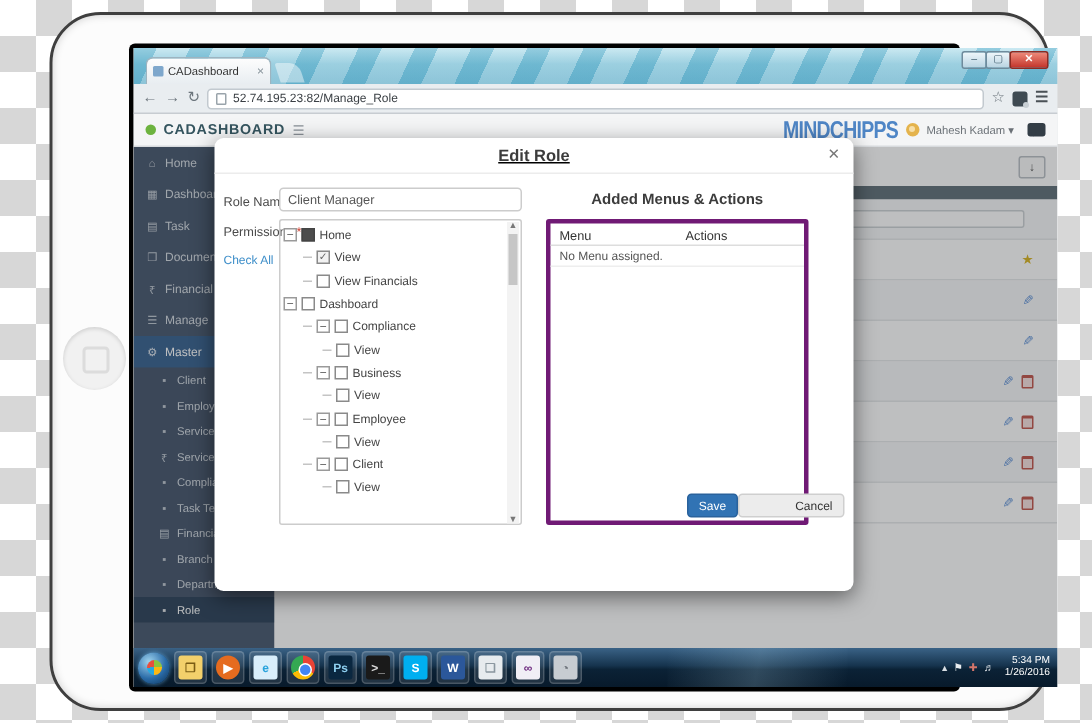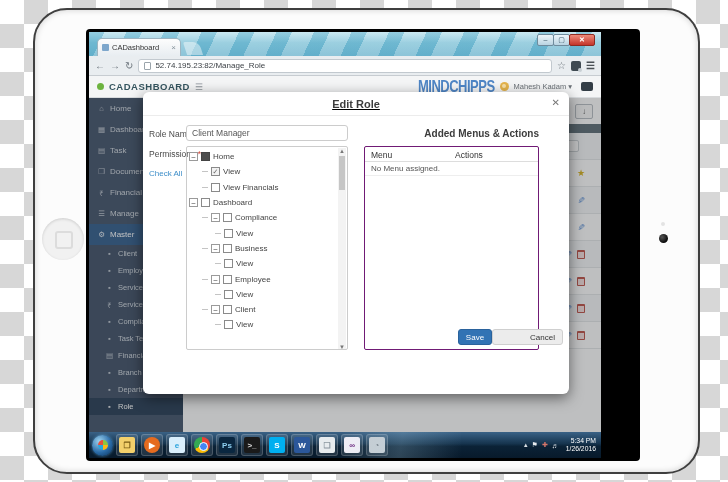--- a/index.html
+++ b/index.html
@@ -16,21 +16,21 @@
     background:#f1f1f1; box-shadow:inset 0 1px 3px rgba(0,0,0,.15); }
   .home-btn::after{ content:""; position:absolute; left:13px; top:13px; width:14px; height:14px;
     border:2px solid #dcdcdc; border-radius:3px; }
   .cam{ position:absolute; right:30px; top:224px; width:9px; height:9px; border-radius:50%;
     background:radial-gradient(circle at 35% 35%, #555, #0a0a0a 70%); }
   .cam2{ position:absolute; right:33px; top:212px; width:4px; height:4px; border-radius:50%; background:#e3e3e3; }
 
   
   .screen{ position:absolute; left:51px; top:19px; width:554px; height:432px;
     background:#000; border-radius:4px; padding:3px; }
-  .scr{ position:relative; width:512px; height:426px; overflow:hidden; background:#dfe3e6;
+  .scr{ position:relative; width:616px; height:426px; overflow:hidden; background:#dfe3e6;
     display:flex; flex-direction:column; }
 
   
   .titlebar{ position:relative; height:24px; flex:0 0 24px;
     background:linear-gradient(#c4e6f0,#8ec9dc 45%,#7dbcd3);
     background-blend-mode:multiply; overflow:hidden; }
   .titlebar::before{ content:""; position:absolute; inset:0;
     background:repeating-linear-gradient(115deg, rgba(28,140,180,.28) 0 14px, rgba(255,255,255,.12) 14px 34px); }
   .tab{ position:absolute; left:8px; bottom:0; width:84px; height:18px;
     background:linear-gradient(#fdfdfd,#e8edf1); border-radius:5px 5px 0 0;
@@ -113,22 +113,22 @@
   .dash{ width:6px; border-top:1px solid #c4c4c4; }
   .exp{ width:9px; height:9px; border:1px solid #9a9a9a; background:#fff; font-size:7px; line-height:7px;
     text-align:center; color:#333; flex:0 0 auto; }
   .cb{ width:9px; height:9px; border:1px solid #8a8a8a; background:#fff; flex:0 0 auto;
     font-size:7px; line-height:8px; text-align:center; color:#666; }
   .cb.dark{ background:#4d4d4d; border-color:#444; }
   .cb.checked{ background:#f2f2f2; }
   .tree-scroll{ position:absolute; right:1px; top:1px; width:8px; height:202px; background:#f3f3f3; }
   .tree-scroll .thumb{ position:absolute; left:1px; top:8px; width:6px; height:34px; background:#c6c6c6; }
   .tree-scroll .arr{ position:absolute; left:0; width:8px; font-size:6px; text-align:center; color:#777; }
-  .mp-title{ position:absolute; left:221px; top:12px; width:175px; text-align:right; font-size:10px; font-weight:bold; color:#3c3c3c; }
-  .menu-panel{ position:absolute; left:221px; top:30px; width:175px; height:204px; border:1px solid #701a75; border-radius:2px; }
+  .mp-title{ position:absolute; left:221px; top:12px; width:175px; text-align:center; font-size:10px; font-weight:bold; color:#3c3c3c; }
+  .menu-panel{ position:absolute; left:221px; top:30px; width:175px; height:204px; border:3px solid #701a75; border-radius:2px; }
   .mp-head{ height:15px; border-bottom:1px solid #ddd; position:relative; font-size:8.5px; color:#333; }
   .mp-head .c1{ position:absolute; left:6px; top:2.5px; }
   .mp-head .c2{ position:absolute; left:90px; top:2.5px; }
   .mp-row{ height:14px; border-bottom:1px solid #eee; font-size:8px; color:#555; padding:2px 0 0 6px; }
   .m-footer{ position:absolute; right:6px; bottom:9px; display:flex; gap:0; }
   .btn{ height:16px; border-radius:3px; font-size:8px; padding:0 7px; line-height:15px; }
   .btn-save{ background:#3173b4; border:1px solid #2a629c; color:#fff; }
   .btn-cancel{ background:#ececec; border:1px solid #cfcfcf; color:#333;padding-left:37px; }
 
   

